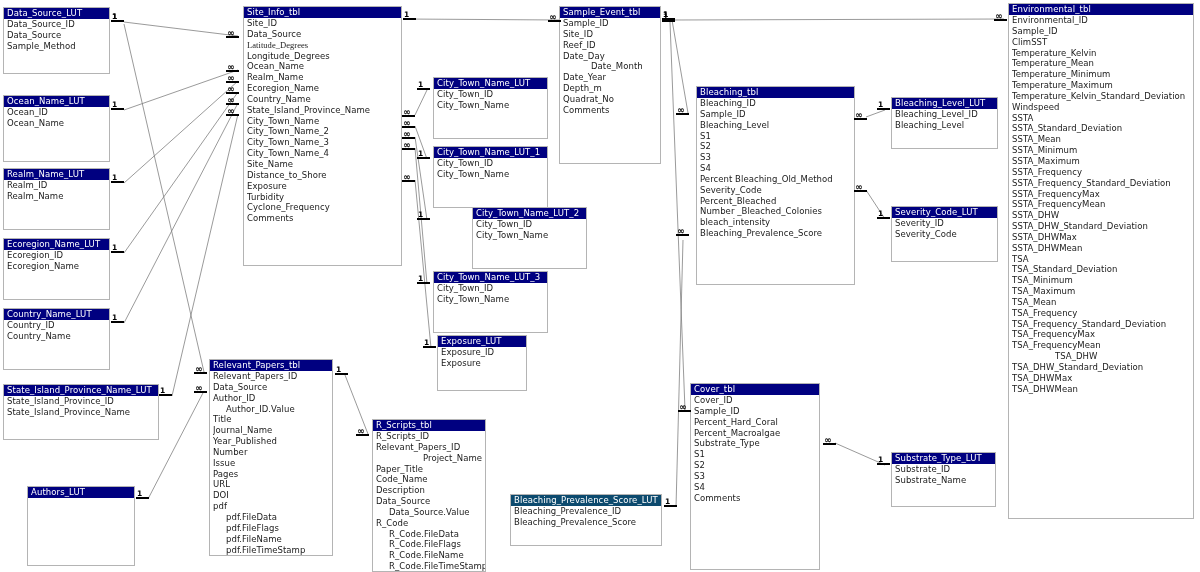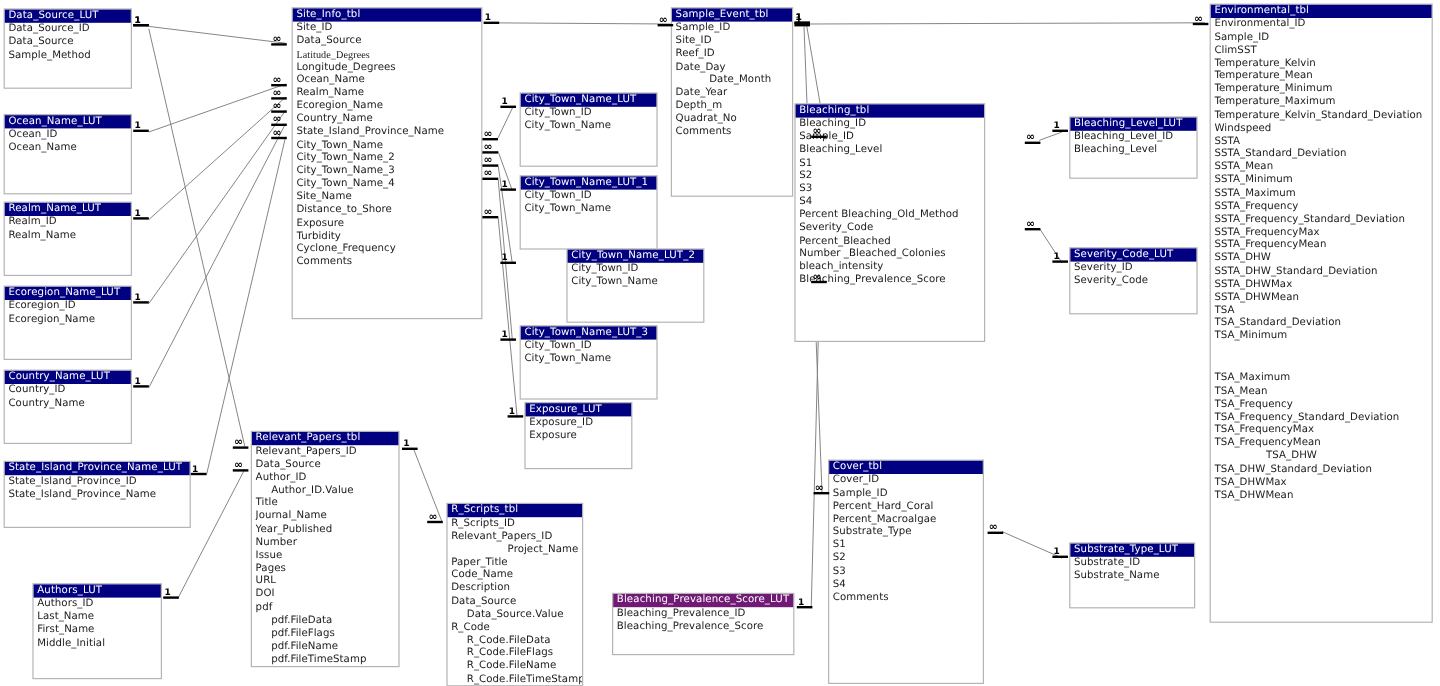--- a/index.html
+++ b/index.html
@@ -166,26 +166,20 @@
       </div>
       <div class="tbl" style="left: 3px; top: 384px; width: 156px; height: 56px; border-color: rgb(180, 180, 180);">
         <div class="tbl-title" style="background: rgb(0, 0, 128); color: rgb(255, 255, 255);">State_Island_Province_Name_LUT</div>
         <div class="tbl-fields">
           <div class="fld" style="color: rgb(26, 26, 26);">State_Island_Province_ID</div>
           <div class="fld" style="color: rgb(26, 26, 26);">State_Island_Province_Name</div>
         </div>
       </div>
       <div class="tbl" style="left: 27px; top: 486px; width: 108px; height: 80px; border-color: rgb(180, 180, 180);">
         <div class="tbl-title" style="background: rgb(0, 0, 128); color: rgb(255, 255, 255);">Authors_LUT</div>
-        <div class="tbl-fields">
-          <div class="fld" style="color: rgb(26, 26, 26);">Authors_ID</div>
-          <div class="fld" style="color: rgb(26, 26, 26);">Last_Name</div>
-          <div class="fld" style="color: rgb(26, 26, 26);">First_Name</div>
-          <div class="fld" style="color: rgb(26, 26, 26);">Middle_Initial</div>
-        </div>
       </div>
       <div class="tbl" style="left: 243px; top: 6px; width: 159px; height: 260px; border-color: rgb(180, 180, 180);">
         <div class="tbl-title" style="background: rgb(0, 0, 128); color: rgb(255, 255, 255);">Site_Info_tbl</div>
         <div class="tbl-fields">
           <div class="fld" style="color: rgb(26, 26, 26);">Site_ID</div>
           <div class="fld" style="color: rgb(26, 26, 26);">Data_Source</div>
           <div class="fld" style="color: rgb(26, 26, 26); font-family: Liberation Serif, serif;">Latitude_Degrees</div>
           <div class="fld" style="color: rgb(26, 26, 26);">Longitude_Degrees</div>
           <div class="fld" style="color: rgb(26, 26, 26);">Ocean_Name</div>
           <div class="fld" style="color: rgb(26, 26, 26);">Realm_Name</div>
@@ -246,21 +240,21 @@
           <div class="fld" style="color: rgb(26, 26, 26);">Site_ID</div>
           <div class="fld" style="color: rgb(26, 26, 26);">Reef_ID</div>
           <div class="fld" style="color: rgb(26, 26, 26);">Date_Day</div>
           <div class="fld" style="color: rgb(26, 26, 26); margin-left: 28px;">Date_Month</div>
           <div class="fld" style="color: rgb(26, 26, 26);">Date_Year</div>
           <div class="fld" style="color: rgb(26, 26, 26);">Depth_m</div>
           <div class="fld" style="color: rgb(26, 26, 26);">Quadrat_No</div>
           <div class="fld" style="color: rgb(26, 26, 26);">Comments</div>
         </div>
       </div>
-      <div class="tbl" style="left: 662px; top: 86px; width: 159px; height: 199px; border-color: rgb(180, 180, 180);">
+      <div class="tbl" style="left: 696px; top: 86px; width: 159px; height: 199px; border-color: rgb(180, 180, 180);">
         <div class="tbl-title" style="background: rgb(0, 0, 128); color: rgb(255, 255, 255);">Bleaching_tbl</div>
         <div class="tbl-fields">
           <div class="fld" style="color: rgb(26, 26, 26);">Bleaching_ID</div>
           <div class="fld" style="color: rgb(26, 26, 26);">Sample_ID</div>
           <div class="fld" style="color: rgb(26, 26, 26);">Bleaching_Level</div>
           <div class="fld" style="color: rgb(26, 26, 26);">S1</div>
           <div class="fld" style="color: rgb(26, 26, 26);">S2</div>
           <div class="fld" style="color: rgb(26, 26, 26);">S3</div>
           <div class="fld" style="color: rgb(26, 26, 26);">S4</div>
           <div class="fld" style="color: rgb(26, 26, 26);">Percent Bleaching_Old_Method</div>
@@ -306,21 +300,21 @@
           <div class="fld" style="color: rgb(26, 26, 26);">SSTA_Frequency_Standard_Deviation</div>
           <div class="fld" style="color: rgb(26, 26, 26);">SSTA_FrequencyMax</div>
           <div class="fld" style="color: rgb(26, 26, 26);">SSTA_FrequencyMean</div>
           <div class="fld" style="color: rgb(26, 26, 26);">SSTA_DHW</div>
           <div class="fld" style="color: rgb(26, 26, 26);">SSTA_DHW_Standard_Deviation</div>
           <div class="fld" style="color: rgb(26, 26, 26);">SSTA_DHWMax</div>
           <div class="fld" style="color: rgb(26, 26, 26);">SSTA_DHWMean</div>
           <div class="fld" style="color: rgb(26, 26, 26);">TSA</div>
           <div class="fld" style="color: rgb(26, 26, 26);">TSA_Standard_Deviation</div>
           <div class="fld" style="color: rgb(26, 26, 26);">TSA_Minimum</div>
-          <div class="fld" style="color: rgb(26, 26, 26); margin-top: 24px;">TSA_Maximum</div>
+          <div class="fld" style="color: rgb(26, 26, 26);">TSA_Maximum</div>
           <div class="fld" style="color: rgb(26, 26, 26);">TSA_Mean</div>
           <div class="fld" style="color: rgb(26, 26, 26);">TSA_Frequency</div>
           <div class="fld" style="color: rgb(26, 26, 26);">TSA_Frequency_Standard_Deviation</div>
           <div class="fld" style="color: rgb(26, 26, 26);">TSA_FrequencyMax</div>
           <div class="fld" style="color: rgb(26, 26, 26);">TSA_FrequencyMean</div>
           <div class="fld" style="color: rgb(26, 26, 26); margin-left: 43px;">TSA_DHW</div>
           <div class="fld" style="color: rgb(26, 26, 26);">TSA_DHW_Standard_Deviation</div>
           <div class="fld" style="color: rgb(26, 26, 26);">TSA_DHWMax</div>
           <div class="fld" style="color: rgb(26, 26, 26);">TSA_DHWMean</div>
         </div>
@@ -359,21 +353,21 @@
           <div class="fld" style="color: rgb(26, 26, 26);">Data_Source</div>
           <div class="fld indent" style="color: rgb(26, 26, 26);">Data_Source.Value</div>
           <div class="fld" style="color: rgb(26, 26, 26);">R_Code</div>
           <div class="fld indent" style="color: rgb(26, 26, 26);">R_Code.FileData</div>
           <div class="fld indent" style="color: rgb(26, 26, 26);">R_Code.FileFlags</div>
           <div class="fld indent" style="color: rgb(26, 26, 26);">R_Code.FileName</div>
           <div class="fld indent" style="color: rgb(26, 26, 26);">R_Code.FileTimeStamp</div>
         </div>
       </div>
       <div class="tbl" style="left: 510px; top: 494px; width: 152px; height: 52px; border-color: rgb(180, 180, 180);">
-        <div class="tbl-title" style="background: #701a75; color: rgb(255, 255, 255);">Bleaching_Prevalence_Score_LUT</div>
+        <div class="tbl-title" style="background: #0c4a6e; color: rgb(255, 255, 255);">Bleaching_Prevalence_Score_LUT</div>
         <div class="tbl-fields">
           <div class="fld" style="color: rgb(26, 26, 26);">Bleaching_Prevalence_ID</div>
           <div class="fld" style="color: rgb(26, 26, 26);">Bleaching_Prevalence_Score</div>
         </div>
       </div>
       <div class="tbl" style="left: 690px; top: 383px; width: 130px; height: 187px; border-color: rgb(180, 180, 180);">
         <div class="tbl-title" style="background: rgb(0, 0, 128); color: rgb(255, 255, 255);">Cover_tbl</div>
         <div class="tbl-fields">
           <div class="fld" style="color: rgb(26, 26, 26);">Cover_ID</div>
           <div class="fld" style="color: rgb(26, 26, 26);">Sample_ID</div>

